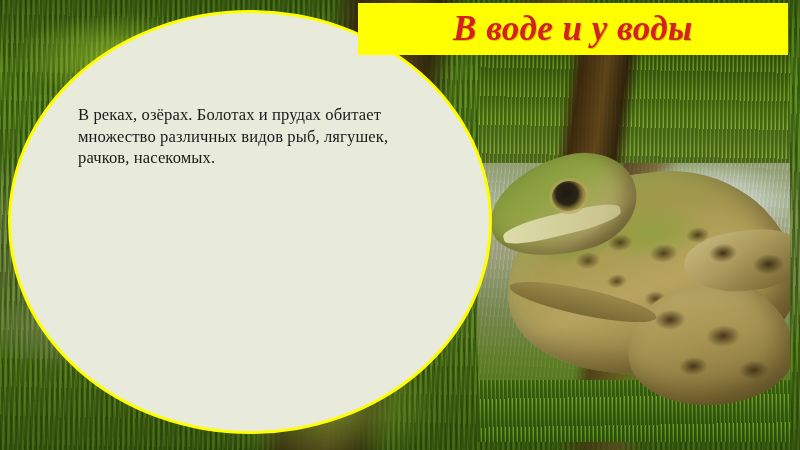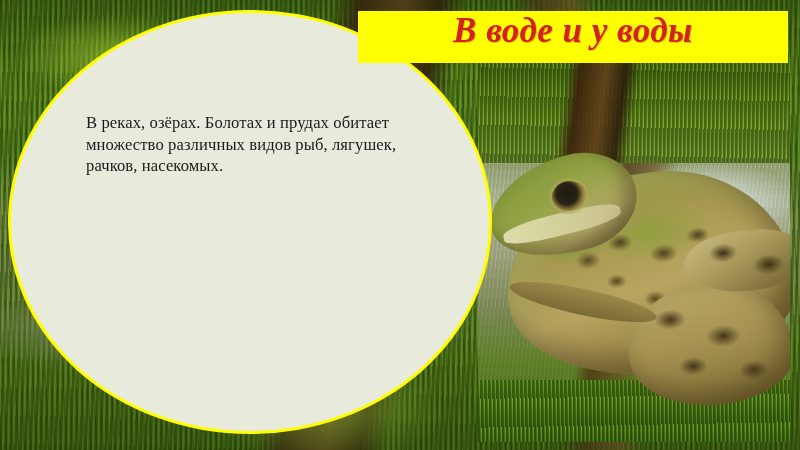--- a/index.html
+++ b/index.html
@@ -195,34 +195,34 @@
     position: absolute;
     left: 78px;
     top: 104px;
     width: 356px;
     z-index: 6;
     color: #1a1a1a;
     font-size: 16.6px;
     line-height: 1.30;
     letter-spacing: 0.1px;
   }
-  .callout-text p { margin: 8px; }
+  .callout-text p { margin: 0; }
 
   
   .title-banner {
     position: absolute;
     left: 358px;
     top: 3px;
     width: 430px;
     height: 52px;
     background: #ffff00;
     z-index: 8;
     display: flex;
+    align-items: center;
     justify-content: center;
-    margin-top: 8px;
   }
   .title-text {
     color: #d42020;
     font-family: "Liberation Serif", "DejaVu Serif", serif;
     font-weight: bold;
     font-style: italic;
     font-size: 35px;
     letter-spacing: 0.5px;
     white-space: nowrap;
     text-shadow: 1px 1px 0 rgba(120,10,10,0.25);

